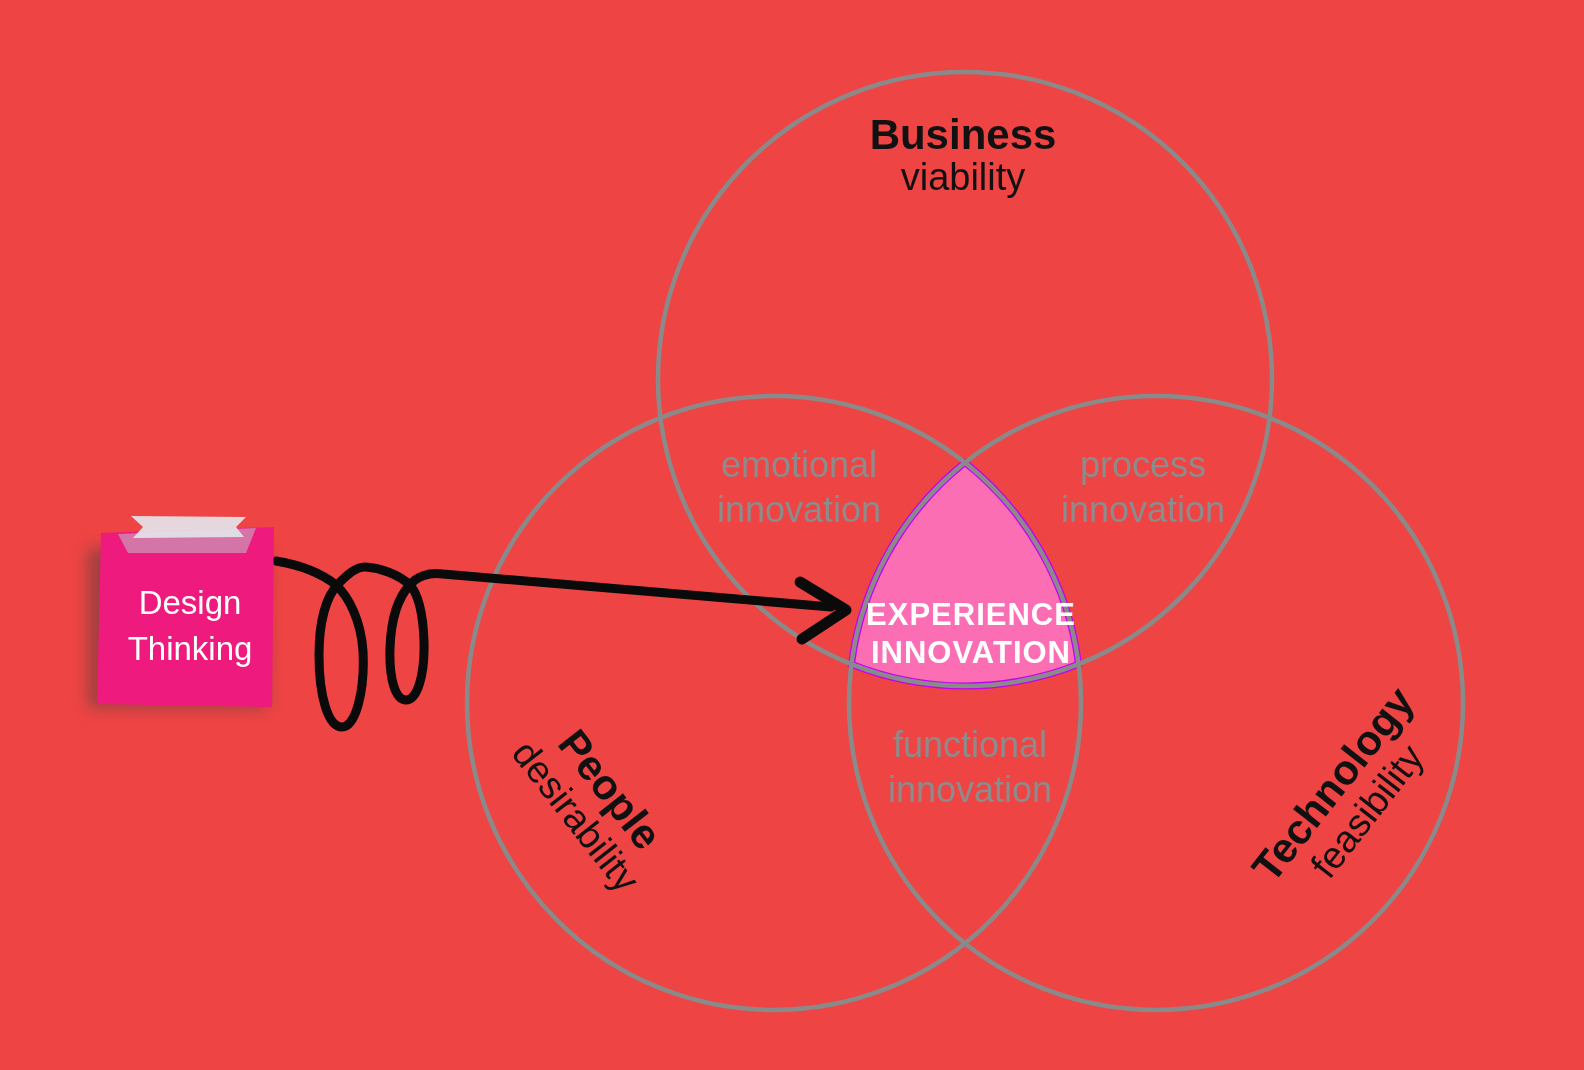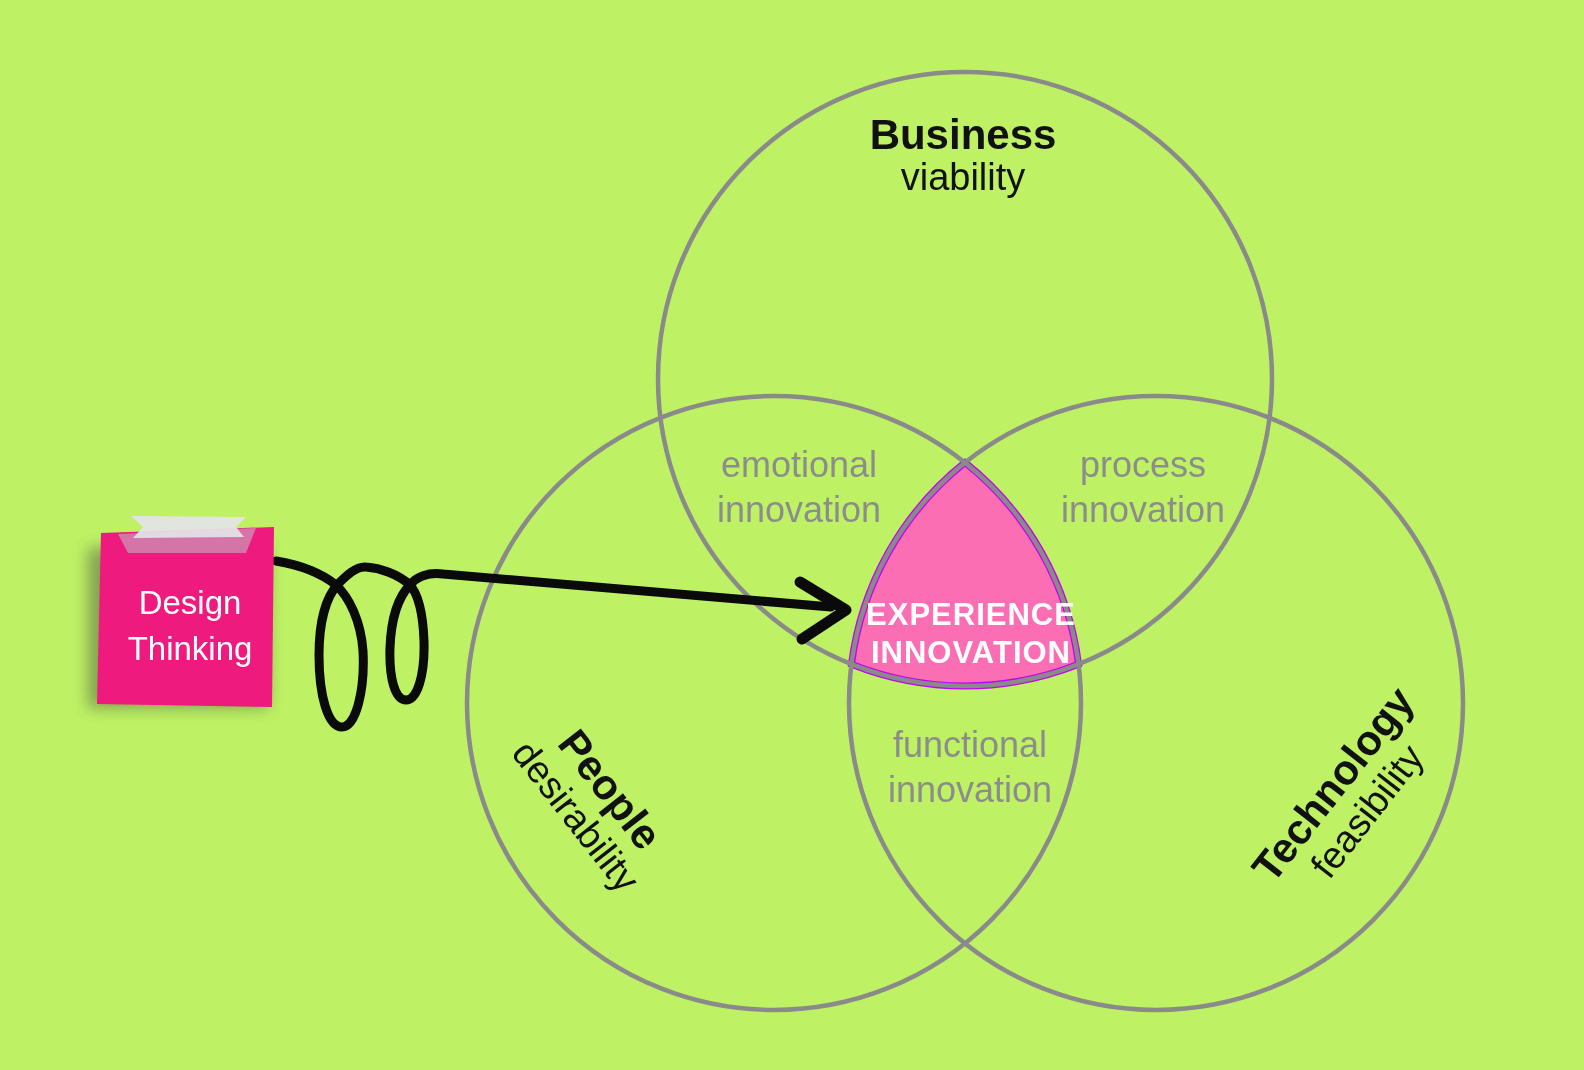--- a/index.html
+++ b/index.html
@@ -1,19 +1,19 @@
 <!DOCTYPE html>
 <html><head>
 <meta charset="utf-8">
 <style>
   html,body{margin:0;padding:0;background:#ffffff;}
   .stage{
     position:relative;
     width:1584px;height:1070px;
-    background:#bef264;
+    background:#ef4444;
     font-family:"Liberation Sans", sans-serif;
     overflow:hidden;
   }
   svg{position:absolute;left:0;top:0;}
   text{font-family:"Liberation Sans", sans-serif;}
   .set-name{font-size:42px;font-weight:700;fill:#111111;}
   .set-attr{font-size:38px;font-weight:400;fill:#111111;}
   .overlap-label{font-size:36px;fill:#8c8c8c;}
   .center-label{font-size:31px;font-weight:700;fill:#ffffff;letter-spacing:1px;}
   .note-label{font-size:33px;fill:#ffffff;}

